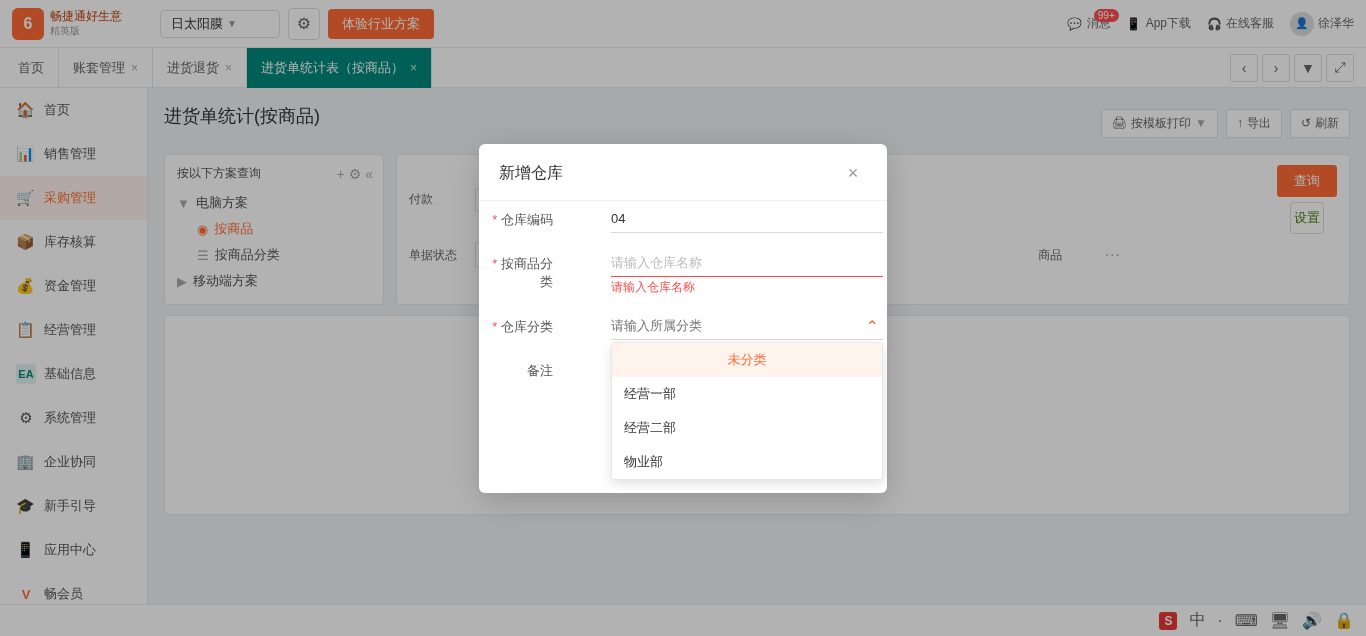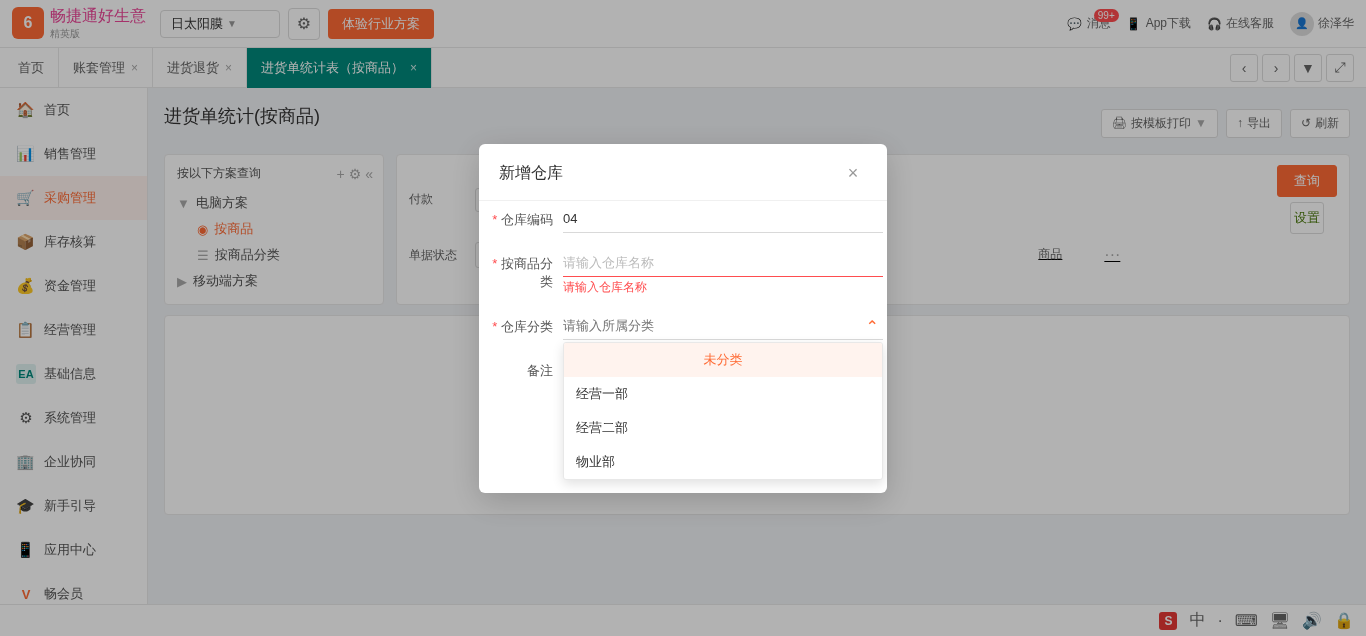--- a/index.html
+++ b/index.html
@@ -23,21 +23,21 @@
       gap: 6px;
       flex-shrink: 0;
     }
     .logo-icon {
       width: 32px; height: 32px;
       background: #ff6b35;
       border-radius: 6px;
       display: flex; align-items: center; justify-content: center;
       color: #fff; font-size: 16px; font-weight: bold;
     }
-    .logo-text { font-size: 16px; color: #ec4899; line-height: 1.3; }
+    .logo-text { font-size: 12px; color: #c2410c; line-height: 1.3; }
     .logo-sub { font-size: 10px; color: #999; }
     .topbar-center {
       flex: 1;
       display: flex;
       align-items: center;
       gap: 8px;
     }
     .store-selector {
       display: flex; align-items: center; gap: 4px;
       border: 1px solid #ddd; border-radius: 4px;
@@ -292,20 +292,21 @@
       color: #555;
       padding-top: 6px;
       flex-shrink: 0;
       text-align: right;
       padding-right: 10px;
     }
     .form-label .required { color: #ff4d4f; }
     .form-control {
       flex: 1;
       position: relative;
+      margin-left: 48px;
     }
     .form-input {
       width: 100%;
       border: none;
       border-bottom: 1px solid #d9d9d9;
       padding: 6px 0;
       font-size: 13px;
       outline: none;
       color: #333;
     }
@@ -595,21 +596,21 @@
           </div>
         </div>
         <div style="display:flex; gap:16px; align-items:center;">
           <div style="display:flex; align-items:center; gap:6px; flex:1;">
             <span class="filter-label">单据状态</span>
             <select class="filter-select">
               <option></option>
             </select>
           </div>
           <div style="flex:1;"></div>
-          <div style="display:flex;align-items:flex-start;gap:6px;flex:1;text-decoration:underline;">
+          <div style="display:flex;align-items:center;gap:6px;flex:1;">
             <span class="filter-label">商品</span>
             <span class="filter-dots">···</span>
           </div>
         </div>
       </div>
     </div>
 
     <div style="background:#fff; border:1px solid #e8e8e8; border-radius:4px; min-height:200px; display:flex; align-items:center; justify-content:center;">
       <div class="empty-state">
         <div style="font-size:48px; color:#e0e0e0;">📊</div>

